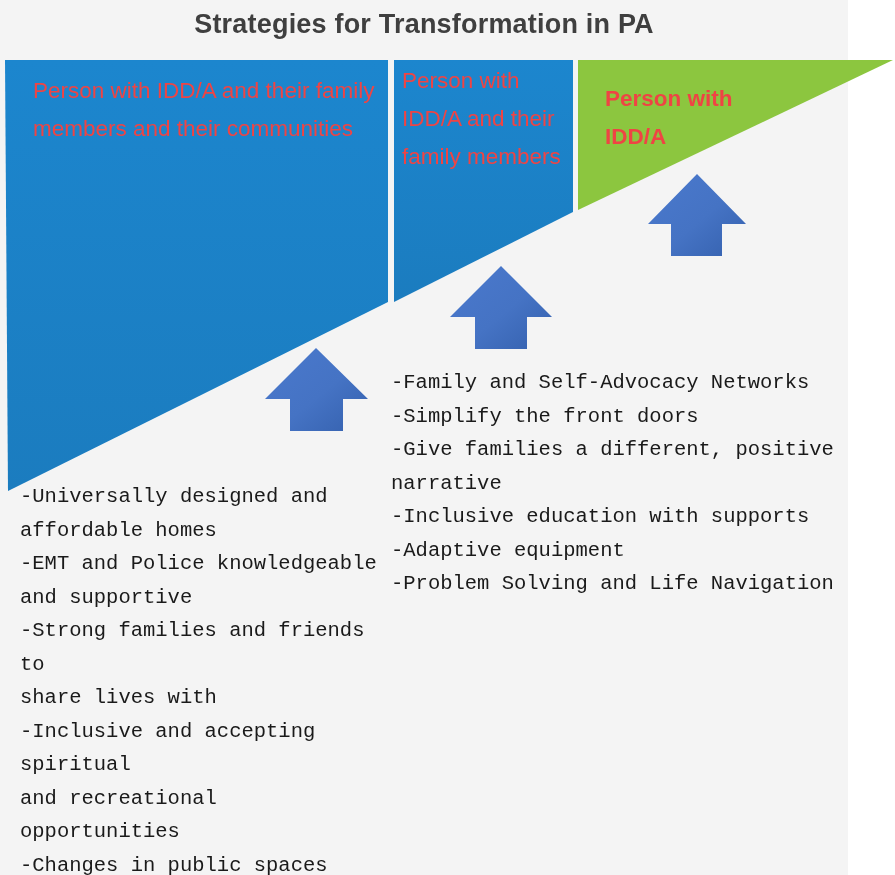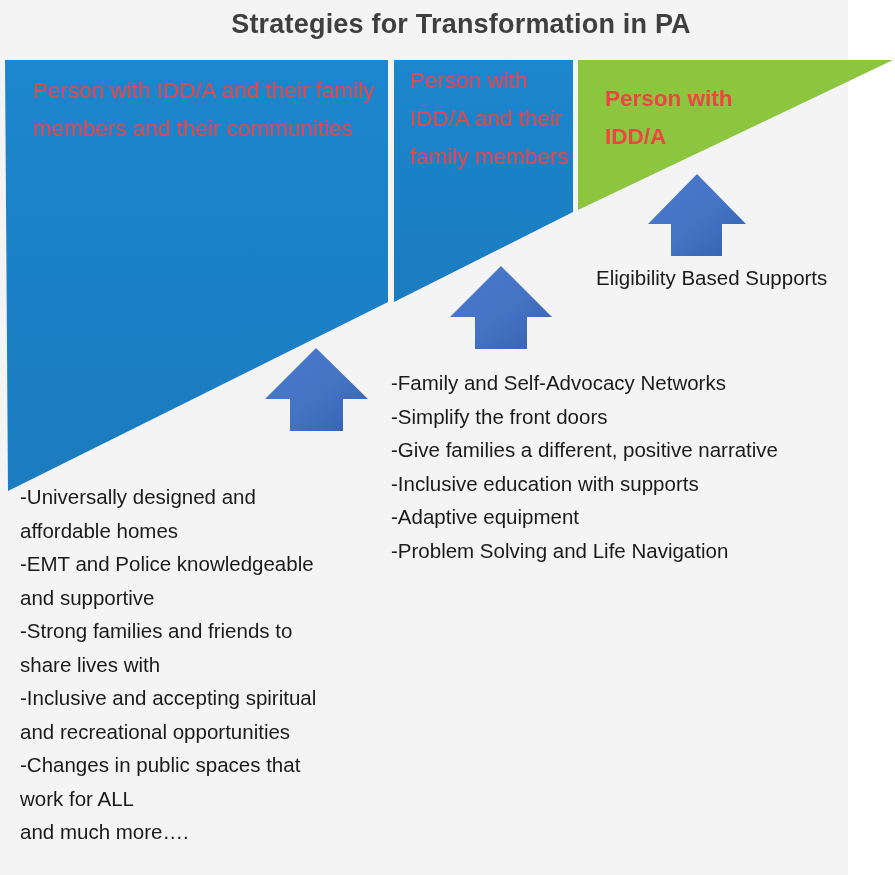--- a/index.html
+++ b/index.html
@@ -36,21 +36,20 @@
     height: 48px;
     display: flex;
     align-items: center;
     justify-content: center;
     font-family: "Liberation Sans", sans-serif;
     font-size: 27px;
     font-weight: bold;
     color: #3f3f3f;
     letter-spacing: 0.2px;
     white-space: nowrap;
-    margin-left: 37px;
   }
 
   
   .shapes {
     position: absolute;
     left: 0; top: 0;
     width: 895px;
     height: 875px;
   }
 
@@ -59,28 +58,28 @@
     position: absolute;
     color: #ef4444;
     font-family: "Liberation Sans", sans-serif;
     font-size: 22.5px;
     line-height: 38px;
     font-weight: normal;
     white-space: pre-line;
   }
 
   .label-left   { left: 33px;  top: 72px;  width: 350px; }
-  .label-mid    { left: 402px; top: 62px;  width: 170px; margin-left: 8px; }
+  .label-mid    { left: 402px; top: 62px;  width: 170px; }
   .label-right  { left: 605px; top: 80px;  width: 150px; font-weight: bold; }
 
   
   .body-text {
     position: absolute;
     color: #1a1a1a;
-    font-family: Liberation Sans, sans-serif;
+    font-family: Liberation Mono, monospace;
     font-size: 20.5px;
     line-height: 33.5px;
     white-space: pre-line;
   }
 
   .col-left  { left: 20px;  top: 480px; width: 360px; }
   .col-mid   { left: 391px; top: 366px; width: 460px; }
 
   .caption-right {
     position: absolute;
@@ -128,21 +127,20 @@
 
     <polygon points="697,174 746,224 722,224 722,256 671,256 671,224 648,224" fill="url(#arrowGrad)"></polygon>
   </svg>
 
   <div class="block-label label-left">Person with IDD/A and their family members and their communities</div>
 
   <div class="block-label label-mid">Person with IDD/A and their family members</div>
 
   <div class="block-label label-right">Person with IDD/A</div>
 
-  <div class="caption-right">Eligibility Based Supports</div>
 
   <div class="body-text col-mid">-Family and Self-Advocacy Networks
 -Simplify the front doors
 -Give families a different, positive narrative
 -Inclusive education with supports
 -Adaptive equipment
 -Problem Solving and Life Navigation</div>
 
   <div class="body-text col-left">-Universally designed and
 affordable homes

